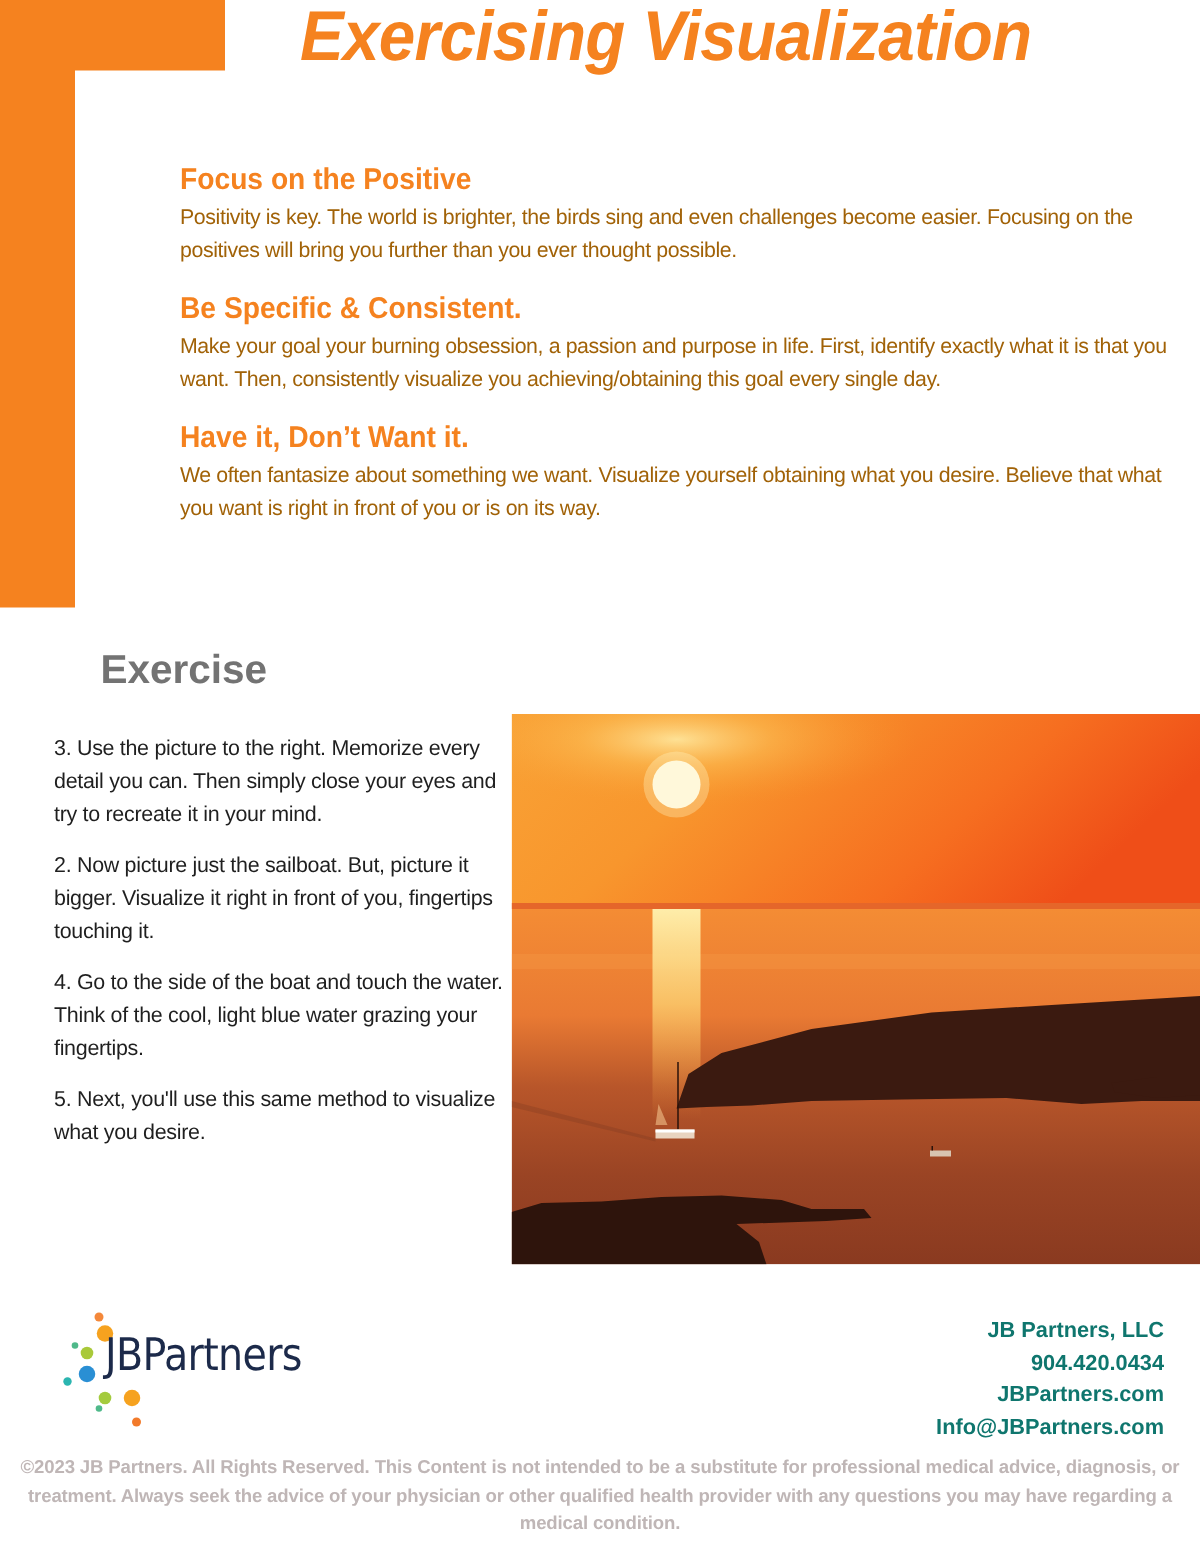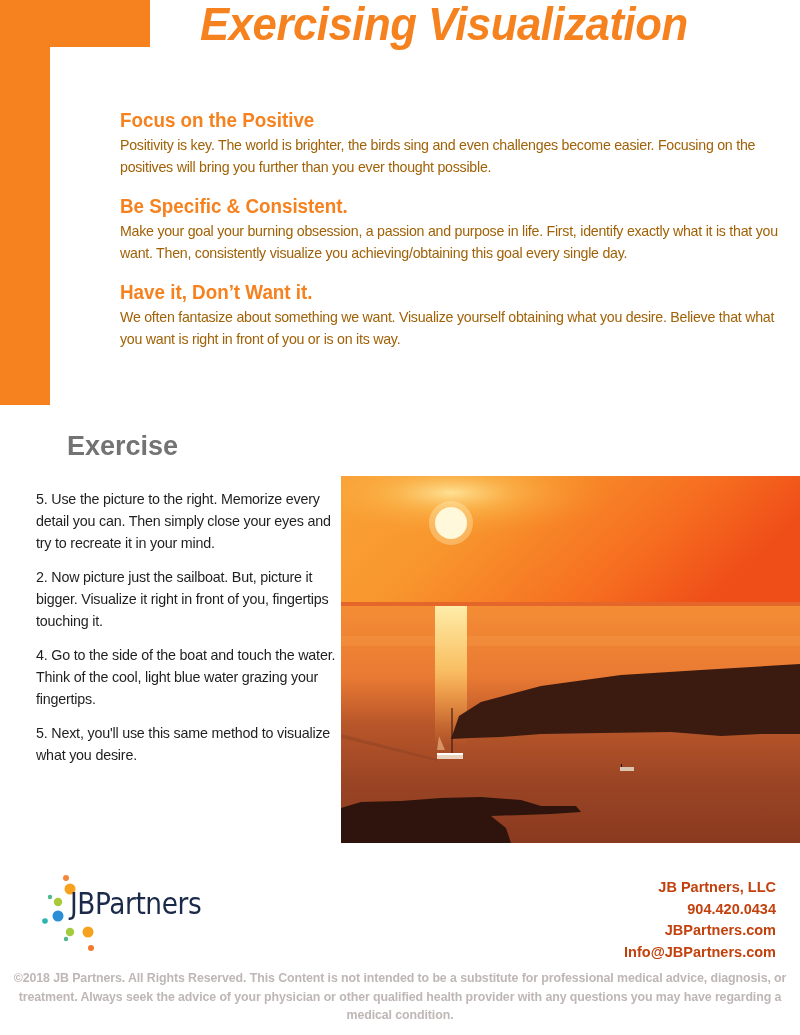--- a/index.html
+++ b/index.html
@@ -48,21 +48,21 @@
     .logo { position: absolute; left: 38px; top: 872px; width: 200px; height: 80px; }
     .logo-text {
       position: absolute; left: 32px; top: 14px;
       font-size: 30px; color: #1c2a4a; letter-spacing: -0.5px; font-weight: normal;
       font-family: "DejaVu Sans", sans-serif;
       transform: scaleX(0.88); transform-origin: left;
     }
 
     .contact {
       position: absolute; right: 24px; top: 877px; text-align: right;
-      font-size: 14.5px; font-weight: bold; color: #c2410c; line-height: 21.5px;
+      font-size: 14.5px; font-weight: bold; color: #0f766e; line-height: 21.5px;
     }
 
     .disclaimer {
       position: absolute; left: 10px; top: 969px; width: 780px; text-align: center;
       font-size: 12.4px; font-weight: bold; color: #bfb6b6; line-height: 18.5px; letter-spacing: -0.1px;
     }
   </style>
 </head>
 <body>
 
@@ -82,21 +82,21 @@
   </div>
   <div class="section s2">
     <h2>Have it, Don’t Want it.</h2>
     <p>We often fantasize about something we want. Visualize yourself obtaining what you desire. Believe that what you want is right in front of you or is on its way.</p>
   </div>
 </div>
 
 <h2 class="exercise-title">Exercise</h2>
 
 <div class="steps">
-  <p>5. Use the picture to the right. Memorize every detail you can. Then simply close your eyes and try to recreate it in your mind.</p>
+  <p>3. Use the picture to the right. Memorize every detail you can. Then simply close your eyes and try to recreate it in your mind.</p>
   <p>2. Now picture just the sailboat. But, picture it bigger. Visualize it right in front of you, fingertips touching it.</p>
   <p>4. Go to the side of the boat and touch the water. Think of the cool, light blue water grazing your fingertips.</p>
   <p>5. Next, you'll use this same method to visualize what you desire.</p>
 </div>
 
 <div class="photo">
   <svg width="459" height="367" viewBox="0 0 459 367" xmlns="http://www.w3.org/2000/svg">
     <defs>
       <linearGradient id="sky" x1="0" y1="0" x2="1" y2="0.3">
         <stop offset="0" stop-color="#f9a235"></stop>
@@ -159,13 +159,13 @@
   <span class="logo-text">JBPartners</span>
 </div>
 
 <div class="contact">
   <div>JB Partners, LLC</div>
   <div>904.420.0434</div>
   <div>JBPartners.com</div>
   <div>Info@JBPartners.com</div>
 </div>
 
-<p class="disclaimer">©2018 JB Partners. All Rights Reserved. This Content is not intended to be a substitute for professional medical advice, diagnosis, or treatment. Always seek the advice of your physician or other qualified health provider with any questions you may have regarding a medical condition.</p>
+<p class="disclaimer">©2023 JB Partners. All Rights Reserved. This Content is not intended to be a substitute for professional medical advice, diagnosis, or treatment. Always seek the advice of your physician or other qualified health provider with any questions you may have regarding a medical condition.</p>
 
 </body></html>

